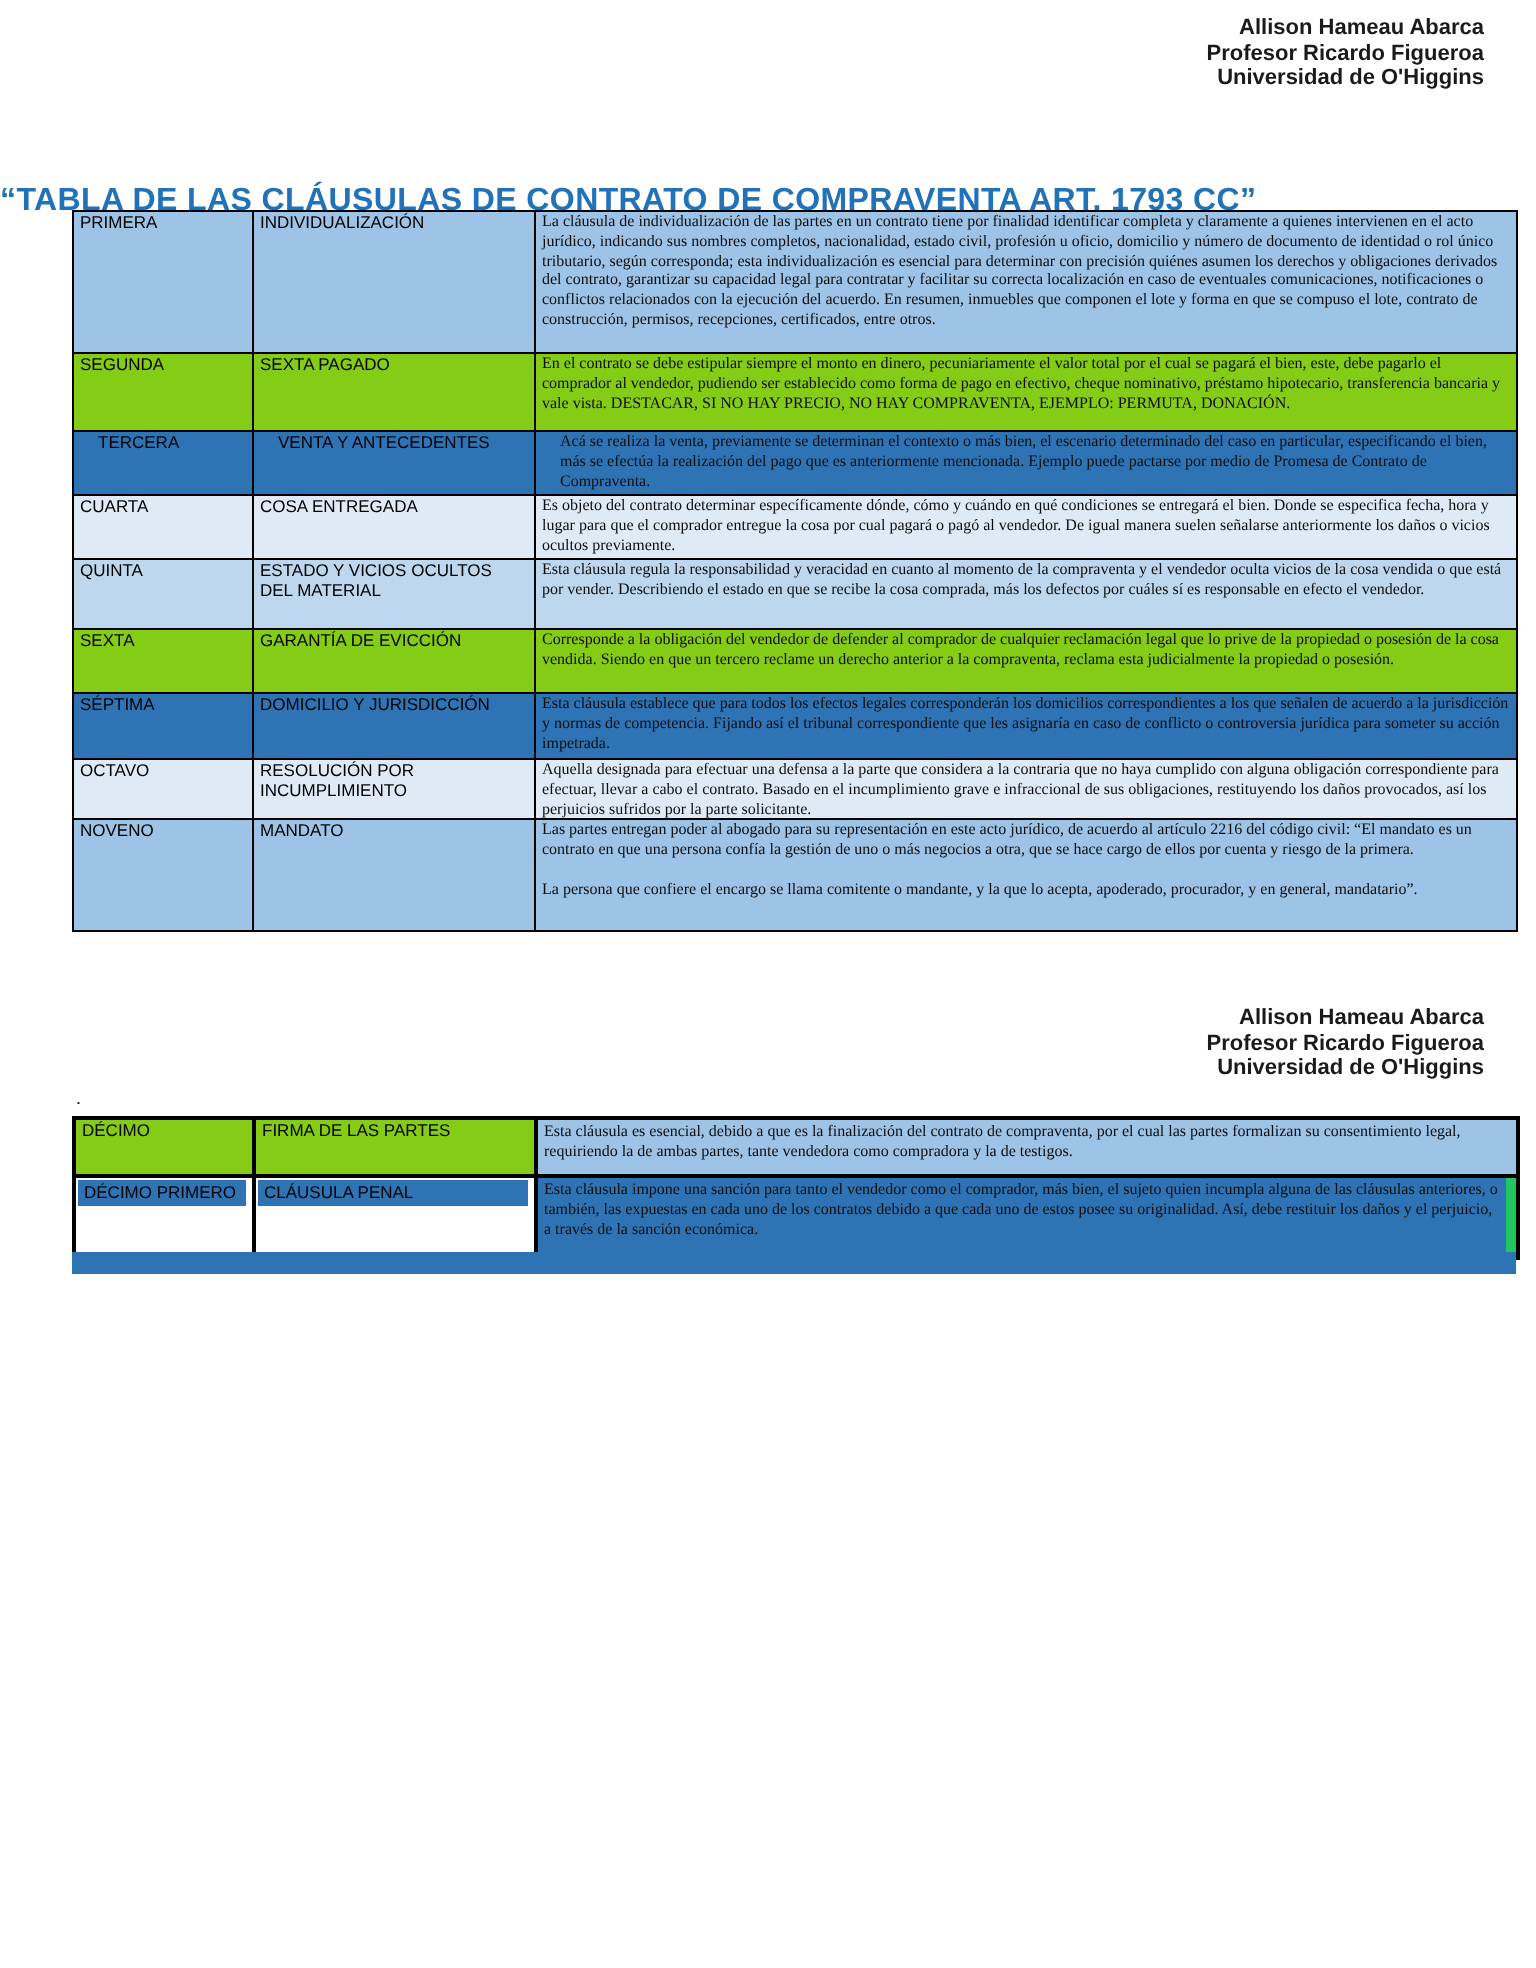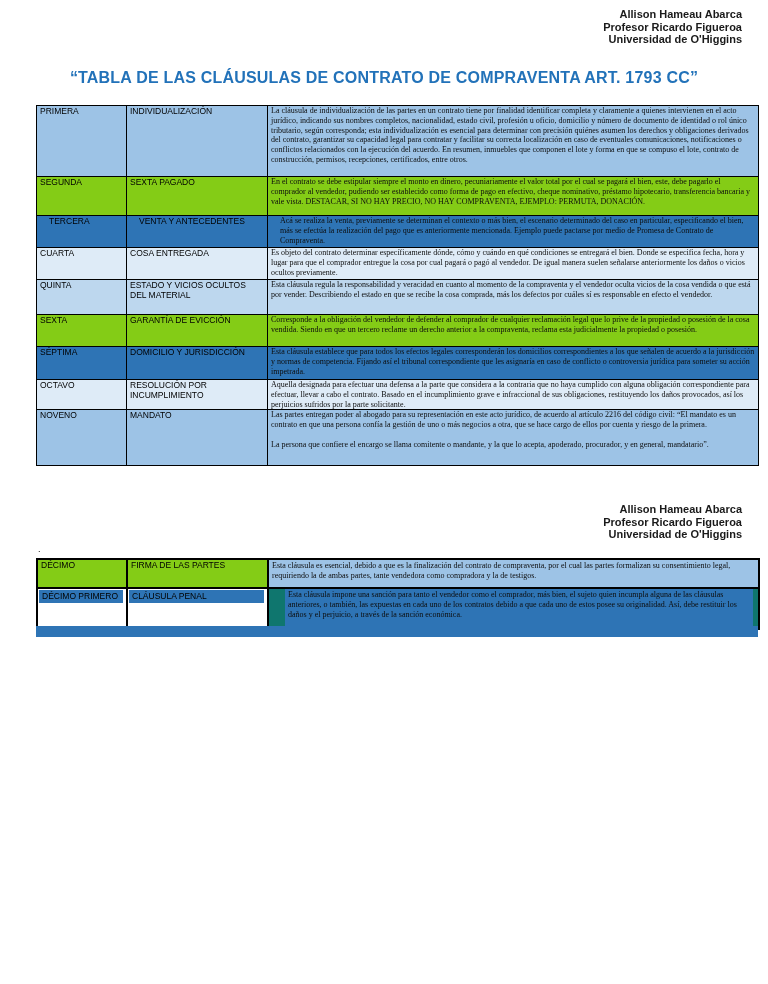--- a/index.html
+++ b/index.html
@@ -4,21 +4,21 @@
 <style>
   html,body { margin:0; padding:0; background:#ffffff; }
   .page {
     position:relative; width:768px; height:984px; background:#ffffff;
     font-family:"Liberation Sans", sans-serif; color:#000; overflow:hidden;
   }
   .hdr { position:absolute; right:26px; text-align:right; font-size:11px; line-height:12.5px; color:#1a1a1a;font-weight:bold; }
   .hdr1 { top:8px; }
   .hdr2 { top:503px; }
   .doc-title {
-    position:absolute; top:69px; left:0; width:768px; text-align:center;
+    position:absolute; top:92px; left:0; width:768px; 
     font-size:16px; font-weight:bold; color:#2272b9; letter-spacing:0.2px;
   }
   table { border-collapse:collapse; table-layout:fixed; }
   .tbl { position:absolute; left:36px; width:722px; }
   .t1 { top:105px; }
   .t2 { top:558px; }
   .t1 th, .t1 td { border:1px solid #000; vertical-align:top; padding:0 3px; }
   .t2 td { border:2px solid #000; vertical-align:top; padding:0; }
   .t1 th {
     background:#d9d9d9; text-align:left; font-weight:normal;
@@ -41,21 +41,21 @@
   .r4 td { height:31px; } .r5 td { height:34px; } .r6 td { height:31px; }
   .r7 td { height:32px; } .r8 td { height:29px; } .r9 td { height:55px; }
   .r10 td { height:24px; }
   .r11 td { height:36px; }
   .t2 .pad { padding:0 3px; }
   .t2 .desc { padding:1px 3px 2px 3px; }
   .label-box {
     background:#2e74b5; margin:1px 3px 0 1px; padding:1px 3px 2px 3px;
     font-size:8.5px; line-height:10px; min-height:10px;
   }
-  .desc-dark-wrap { background:#0f766e; height:100%;padding-left:16px; }
+  .desc-dark-wrap { background:#22c55e; height:100%; }
   .desc-dark {
     background:#2e74b5; margin:0 5px 2px 0; min-height:34px;
   }
   .stray-dot { position:absolute; left:38px; top:544px; font-size:9px; color:#000; }
   .bottom-bar {
     position:absolute; left:36px; top:626px; width:722px; height:11px;
     background:#2e74b5;
   }
 </style>
 </head>

